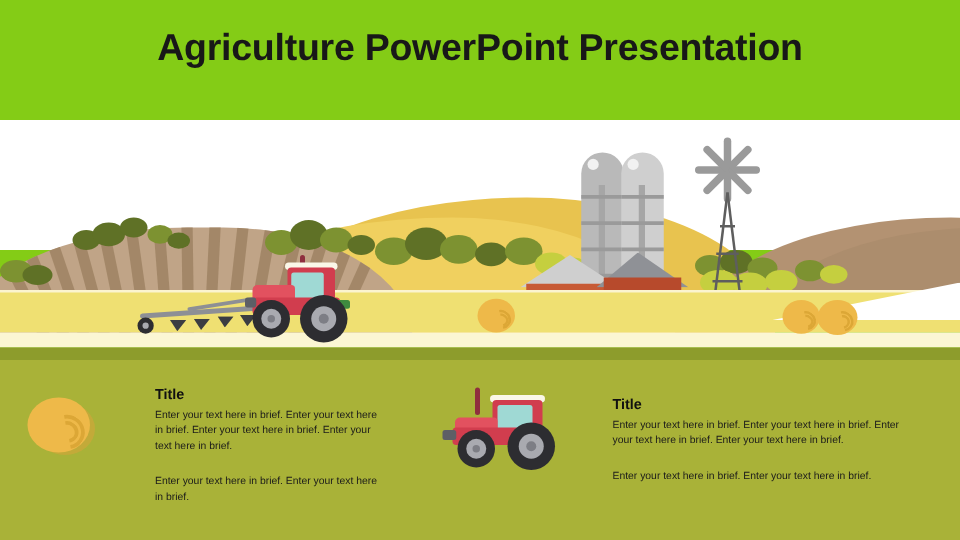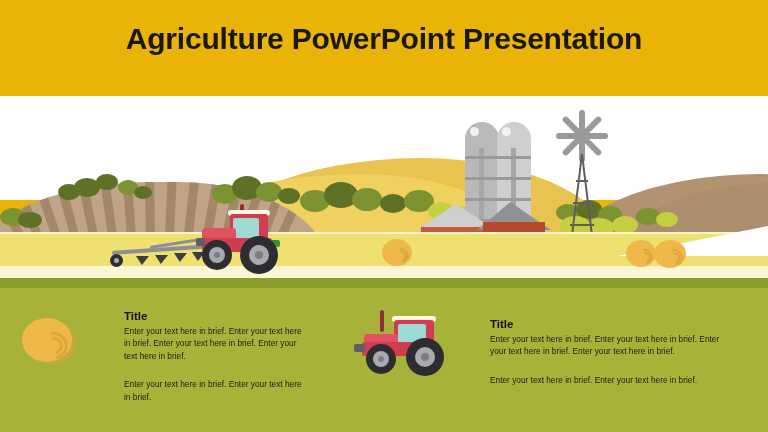--- a/index.html
+++ b/index.html
@@ -1,21 +1,21 @@
 <!DOCTYPE html>
 <html><head>
 <meta charset="utf-8">
 <style>
   html,body{margin:0;padding:0;}
   body{
     width:768px;height:432px;overflow:hidden;
     background:#ffffff;
     font-family:"Liberation Sans", sans-serif;
   }
-  .slide{position:relative;width:768px;height:432px;background:#eab308;overflow:hidden;}
+  .slide{position:relative;width:768px;height:432px;background:#84cc16;overflow:hidden;}
 
   
   .slide-title{
     position:absolute;left:0;top:22px;width:768px;
     text-align:center;
     font-size:30px;font-weight:bold;color:#181818;
     letter-spacing:-0.2px;
     font-family:"Liberation Sans", sans-serif;
   }
 

